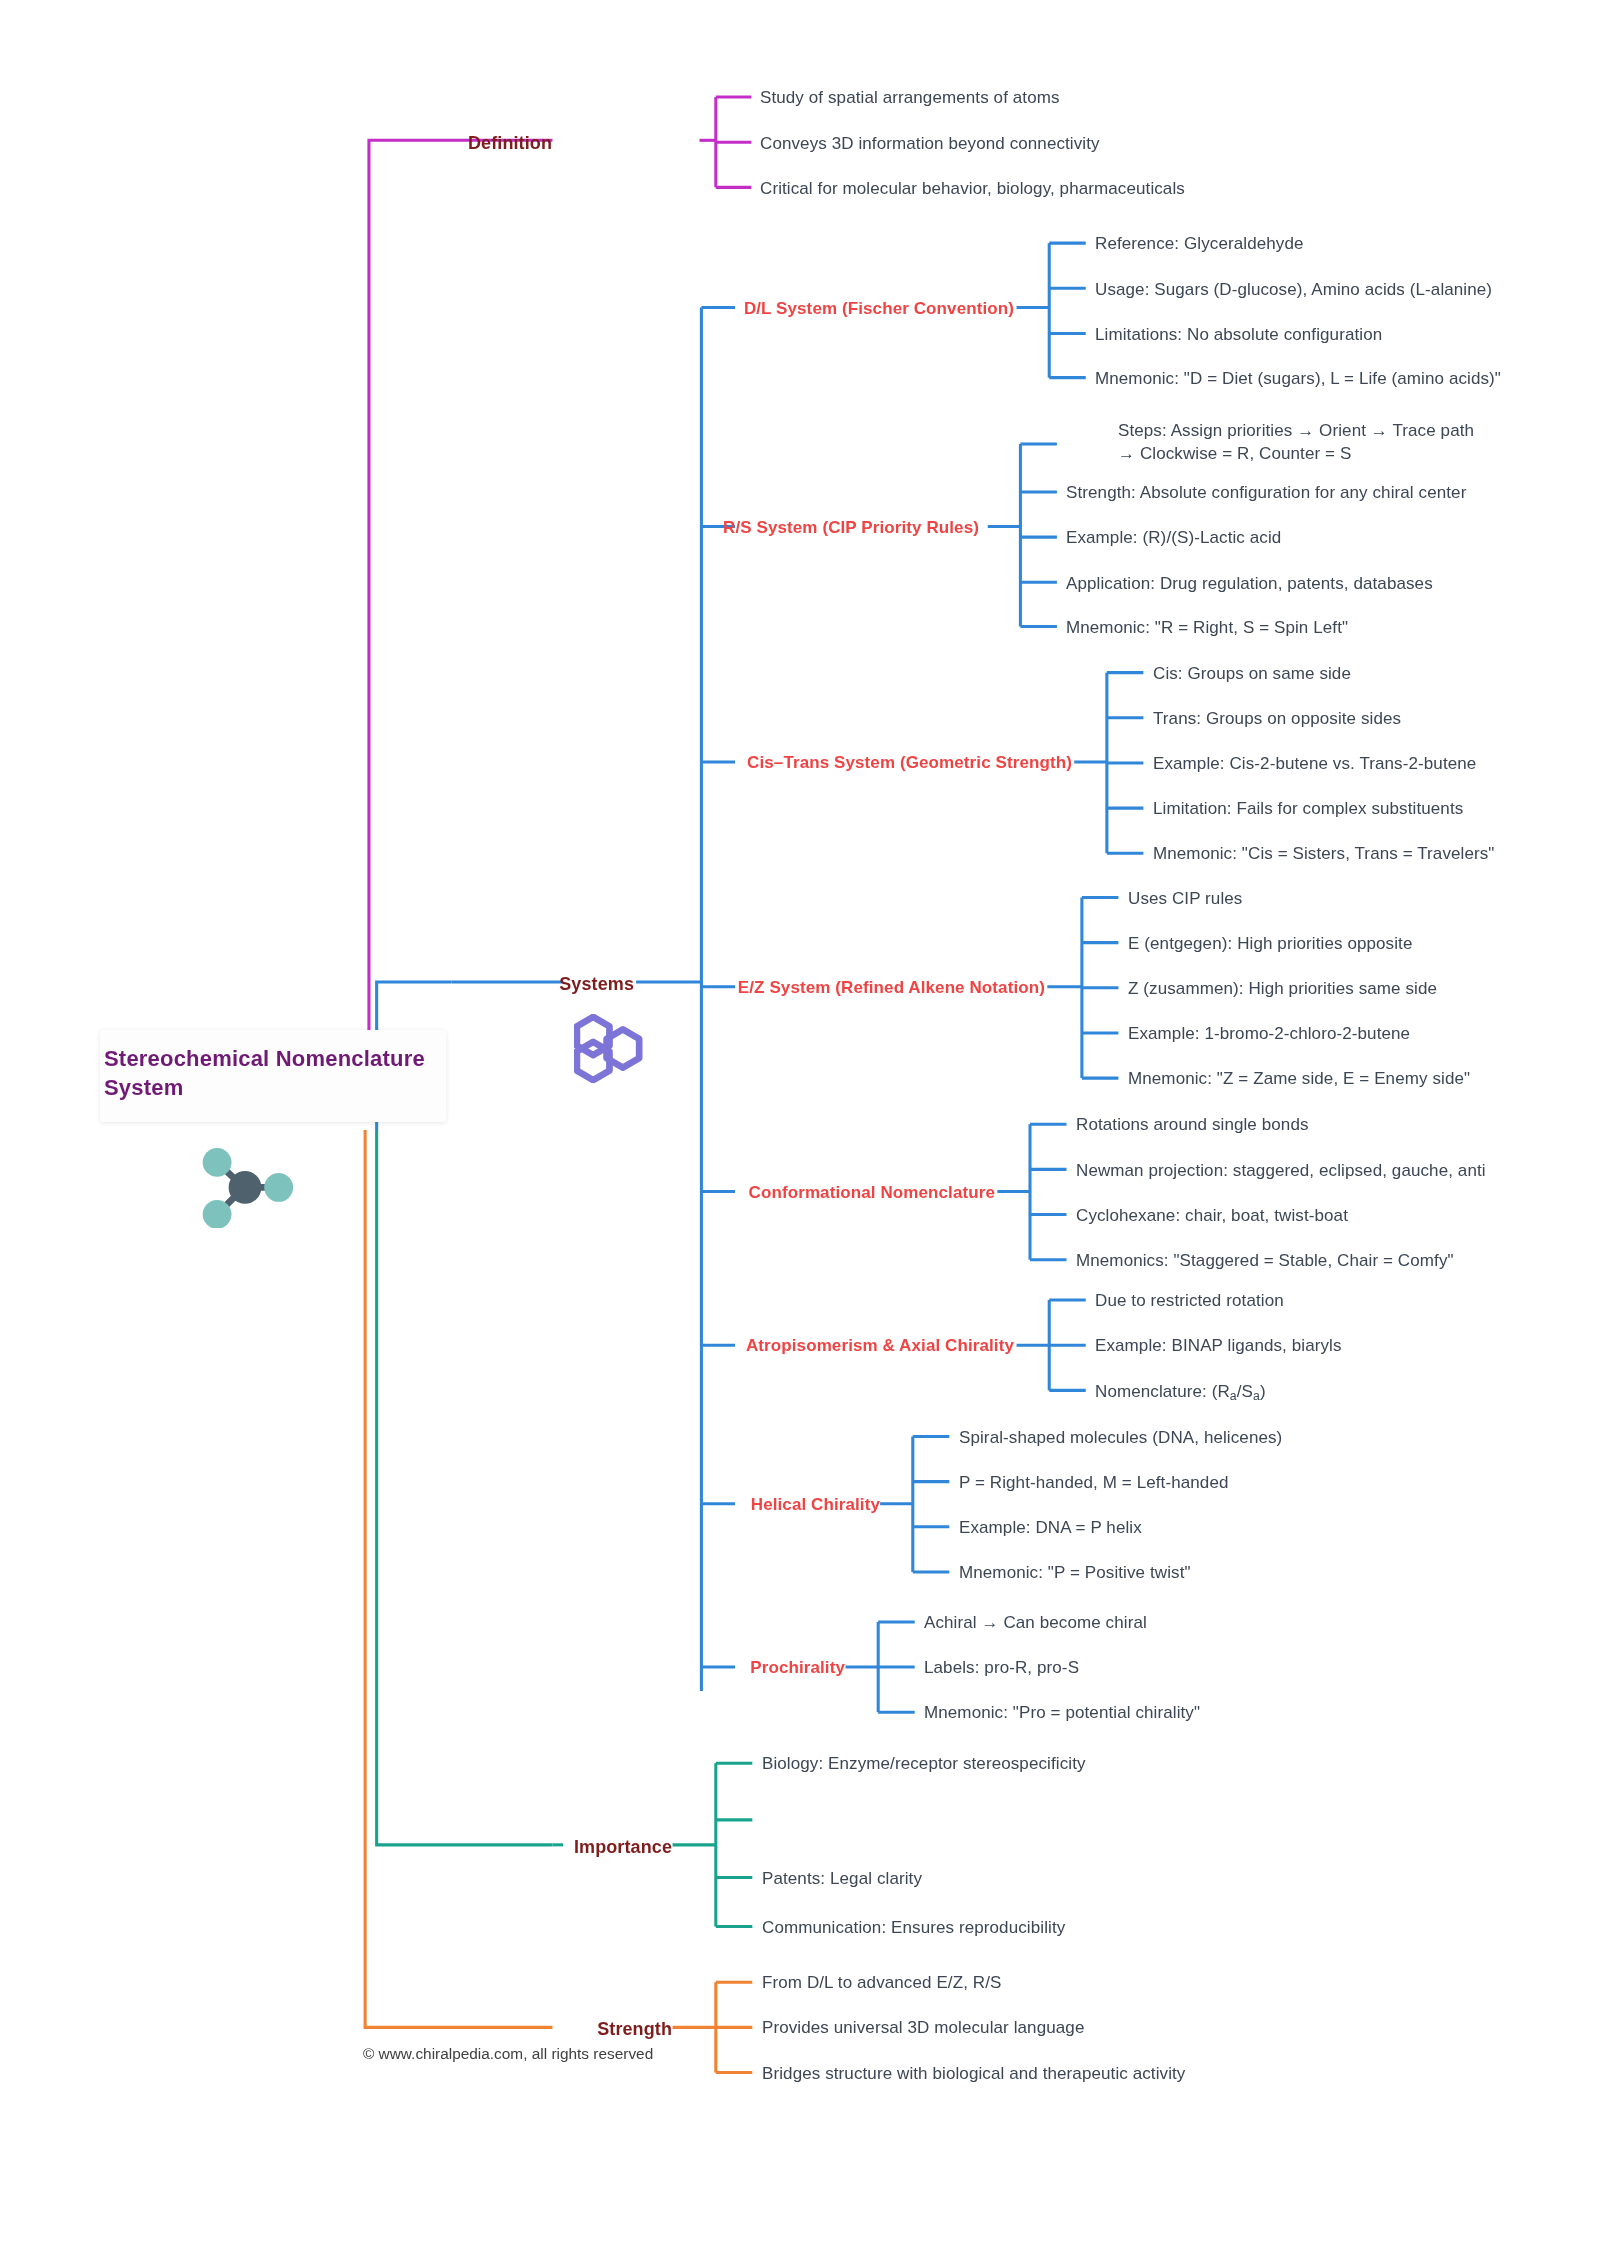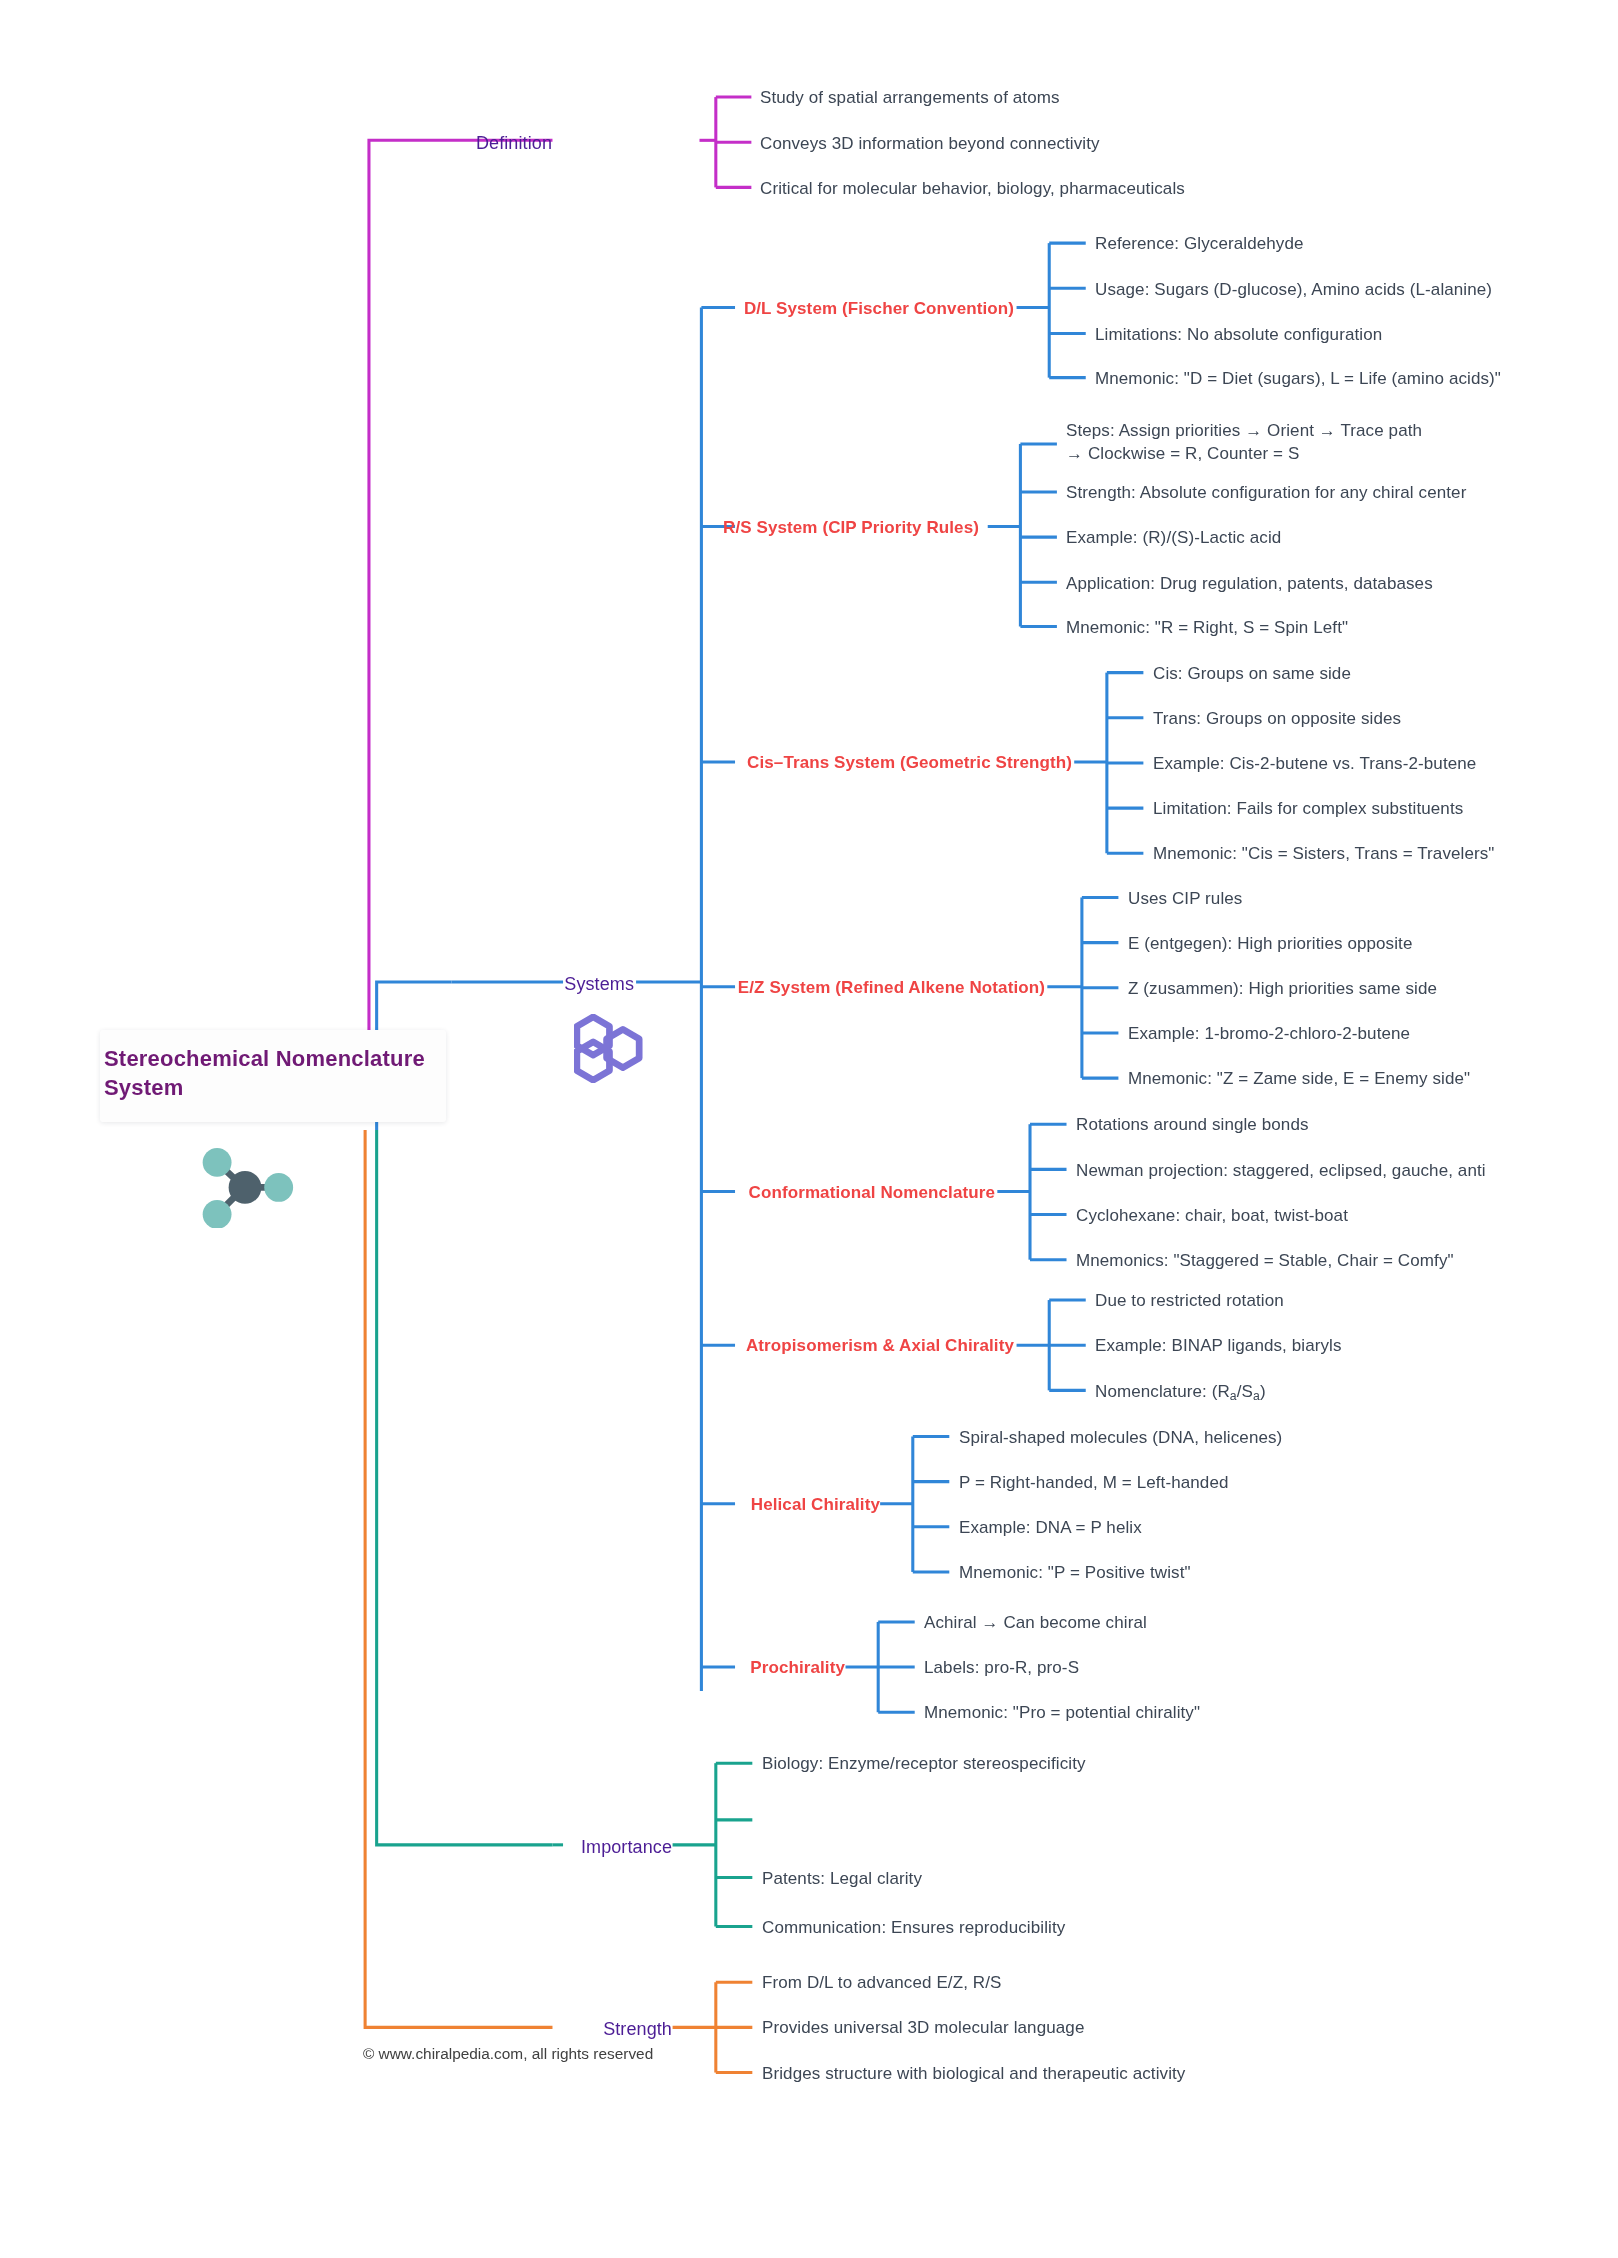--- a/index.html
+++ b/index.html
@@ -9,21 +9,21 @@
     color:#343f4b;
     -webkit-font-smoothing:antialiased;
   }
   #canvas{position:absolute;inset:0;}
   svg#wires{position:absolute;left:0;top:0;width:1619px;height:2259px;}
 
   
   .node{position:absolute;white-space:nowrap;line-height:1.34;}
   .leaf{font-size:17px;color:#3c4654;letter-spacing:0.1px;}
   .leaf.wrap{white-space:normal;}
-  .branch{font-weight:normal;font-size:18px;color:#4c1d95;letter-spacing:0.1px;}
+  .branch{font-weight:bold;font-size:18px;color:#7f1d1d;letter-spacing:0.1px;}
   .branch.r{text-align:right;}
   .l2{font-weight:bold;font-size:17px;color:#ef4444;letter-spacing:0.1px;text-align:right;}
 
   
   #root-card{
     position:absolute;left:100px;top:1030px;width:346px;height:92px;
     background:#fdfdfd;border-radius:2.9px;
     box-shadow:0 1px 4.8px rgba(20,30,45,.10);
   }
   #root-title{
@@ -184,21 +184,21 @@
 
   <div class="node branch r" style="left:442px;top:972px;width:192px;">Systems</div>
 
   <div class="node l2" style="left:728px;top:298px;width:286px;">D/L System (Fischer Convention)</div>
   <div class="node leaf" style="left:1095px;top:233px;">Reference: Glyceraldehyde</div>
   <div class="node leaf" style="left:1095px;top:279px;">Usage: Sugars (D-glucose), Amino acids (L-alanine)</div>
   <div class="node leaf" style="left:1095px;top:324px;">Limitations: No absolute configuration</div>
   <div class="node leaf" style="left:1095px;top:368px;">Mnemonic: "D = Diet (sugars), L = Life (amino acids)"</div>
 
   <div class="node l2" style="left:693px;top:517px;width:286px;">R/S System (CIP Priority Rules)</div>
-  <div class="node leaf wrap" style="left:1066px;top:420px;width:375px;">Steps: Assign priorities → Orient → Trace path → Clockwise = R, Counter = S</div>
+  <div class="node leaf wrap" style="left:1118px;top:420px;width:375px;">Steps: Assign priorities → Orient → Trace path → Clockwise = R, Counter = S</div>
   <div class="node leaf" style="left:1066px;top:482px;">Strength: Absolute configuration for any chiral center</div>
   <div class="node leaf" style="left:1066px;top:527px;">Example: (R)/(S)-Lactic acid</div>
   <div class="node leaf" style="left:1066px;top:573px;">Application: Drug regulation, patents, databases</div>
   <div class="node leaf" style="left:1066px;top:617px;">Mnemonic: "R = Right, S = Spin Left"</div>
 
   <div class="node l2" style="left:736px;top:752px;width:336px;">Cis–Trans System (Geometric Strength)</div>
   <div class="node leaf" style="left:1153px;top:663px;">Cis: Groups on same side</div>
   <div class="node leaf" style="left:1153px;top:708px;">Trans: Groups on opposite sides</div>
   <div class="node leaf" style="left:1153px;top:753px;">Example: Cis-2-butene vs. Trans-2-butene</div>
   <div class="node leaf" style="left:1153px;top:798px;">Limitation: Fails for complex substituents</div>

